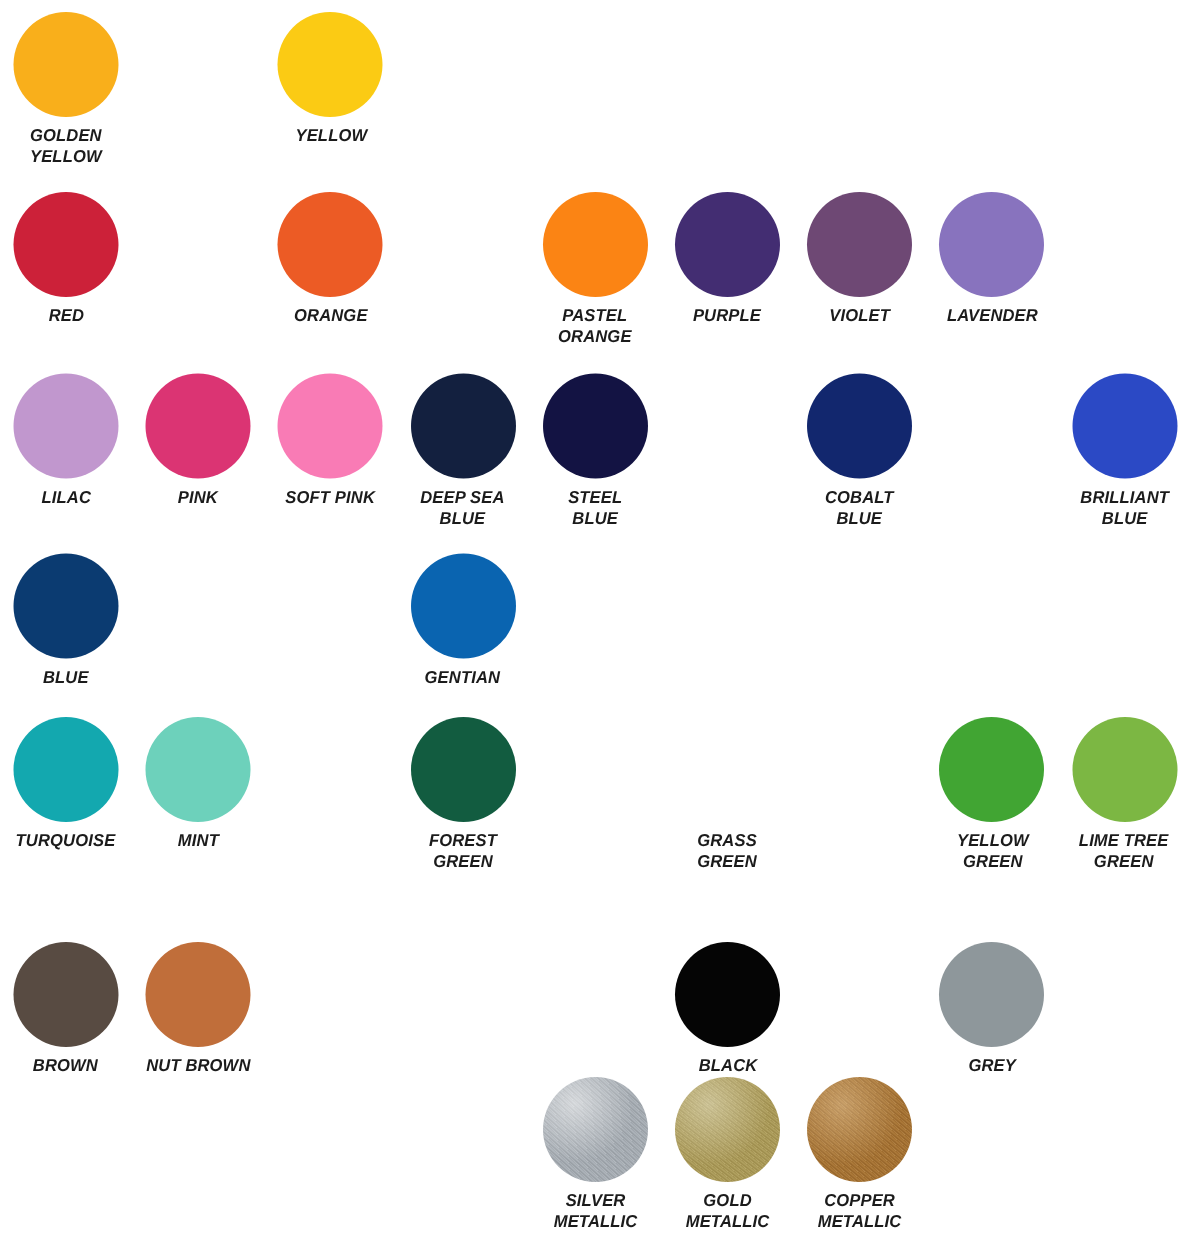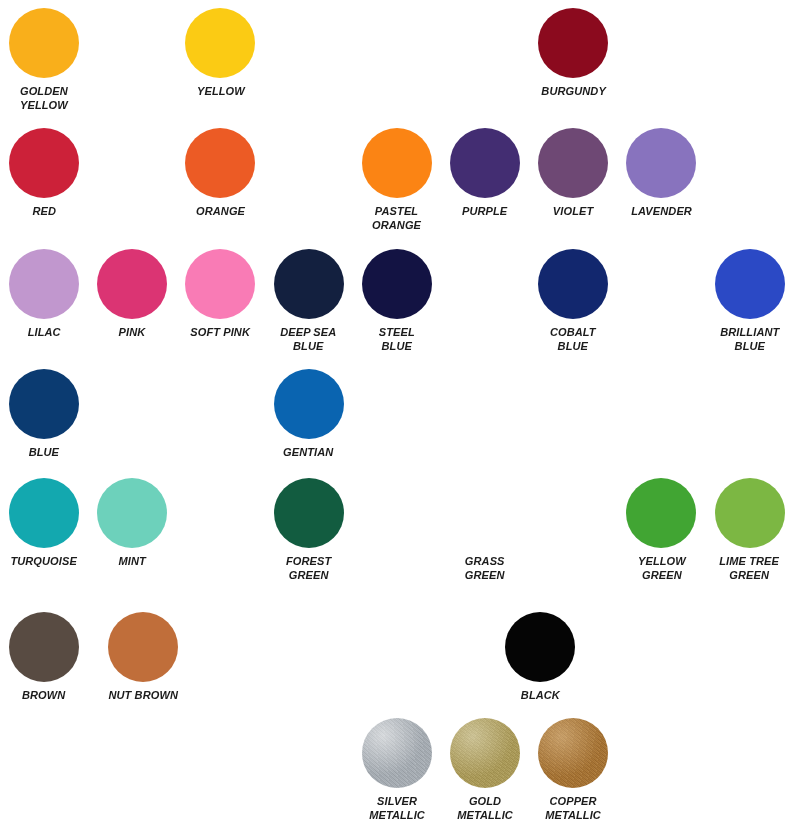--- a/index.html
+++ b/index.html
@@ -101,24 +101,20 @@
         <span class="swatch-label" style="color: rgb(27, 27, 27);"></span>
       </div>
       <div class="swatch-cell empty-cell">
         <span class="swatch-dot"></span>
         <span class="swatch-label" style="color: rgb(27, 27, 27);"></span>
       </div>
       <div class="swatch-cell empty-cell">
         <span class="swatch-dot"></span>
         <span class="swatch-label" style="color: rgb(27, 27, 27);"></span>
       </div>
-      <div class="swatch-cell">
-        <span class="swatch-dot" style="background-color: rgb(139, 10, 30);"></span>
-        <span class="swatch-label" style="color: rgb(27, 27, 27);">BURGUNDY</span>
-      </div>
       <div class="swatch-cell empty-cell">
         <span class="swatch-dot"></span>
         <span class="swatch-label" style="color: rgb(27, 27, 27);"></span>
       </div>
     </div>
     <div class="swatch-row" style="top: 128px;">
       <div class="swatch-cell">
         <span class="swatch-dot" style="background-color: rgb(204, 33, 57);"></span>
         <span class="swatch-label" style="color: rgb(27, 27, 27);">RED</span>
       </div>
@@ -259,21 +255,21 @@
         <span class="swatch-dot" style="background-color: rgb(65, 165, 51);"></span>
         <span class="swatch-label" style="color: rgb(27, 27, 27);">YELLOW
 GREEN</span>
       </div>
       <div class="swatch-cell">
         <span class="swatch-dot" style="background-color: rgb(124, 183, 67);"></span>
         <span class="swatch-label" style="color: rgb(27, 27, 27);">LIME TREE
 GREEN</span>
       </div>
     </div>
-    <div class="swatch-row" style="top: 612px; gap: 11px;">
+    <div class="swatch-row" style="top: 628px;">
       <div class="swatch-cell">
         <span class="swatch-dot" style="background-color: rgb(88, 75, 66);"></span>
         <span class="swatch-label" style="color: rgb(27, 27, 27);">BROWN</span>
       </div>
       <div class="swatch-cell">
         <span class="swatch-dot" style="background-color: rgb(192, 110, 58);"></span>
         <span class="swatch-label" style="color: rgb(27, 27, 27);">NUT BROWN</span>
       </div>
       <div class="swatch-cell empty-cell">
         <span class="swatch-dot"></span>
@@ -287,20 +283,24 @@
         <span class="swatch-dot"></span>
         <span class="swatch-label" style="color: rgb(27, 27, 27);"></span>
       </div>
       <div class="swatch-cell">
         <span class="swatch-dot" style="background-color: rgb(5, 5, 5);"></span>
         <span class="swatch-label" style="color: rgb(27, 27, 27);">BLACK</span>
       </div>
       <div class="swatch-cell empty-cell">
         <span class="swatch-dot"></span>
         <span class="swatch-label" style="color: rgb(27, 27, 27);"></span>
+      </div>
+      <div class="swatch-cell">
+        <span class="swatch-dot" style="background-color: rgb(142, 151, 155);"></span>
+        <span class="swatch-label" style="color: rgb(27, 27, 27);">GREY</span>
       </div>
       <div class="swatch-cell empty-cell">
         <span class="swatch-dot"></span>
         <span class="swatch-label" style="color: rgb(27, 27, 27);"></span>
       </div>
     </div>
     <div class="swatch-row" style="top: 718px;">
       <div class="swatch-cell empty-cell">
         <span class="swatch-dot"></span>
         <span class="swatch-label" style="color: rgb(27, 27, 27);"></span>

